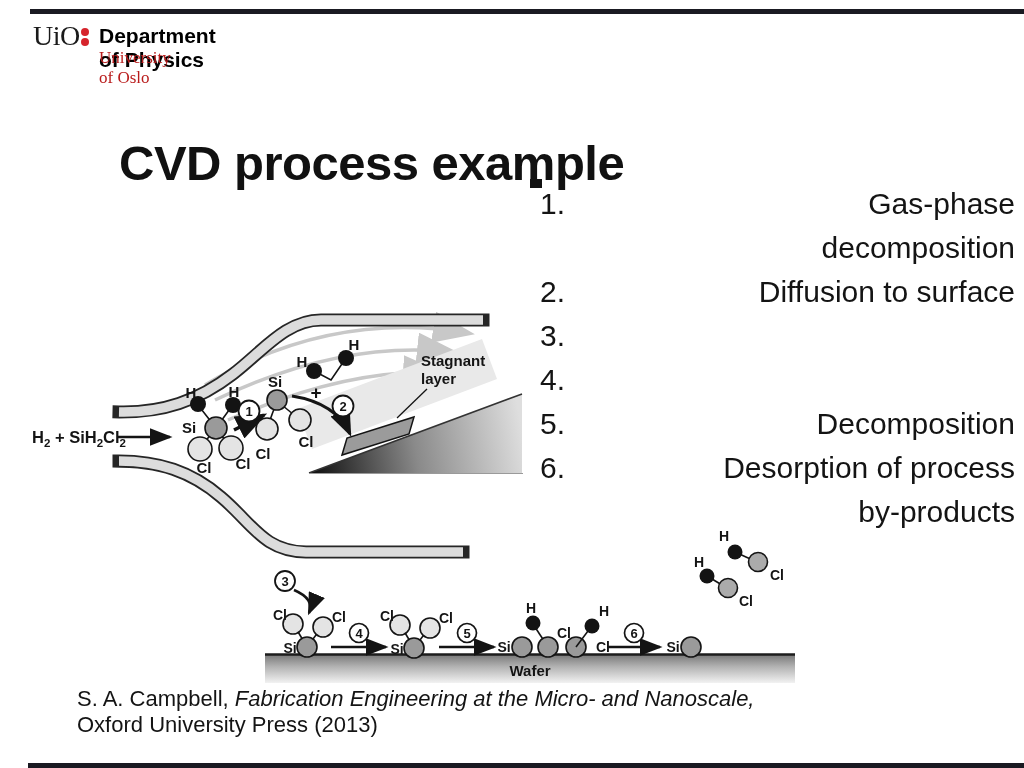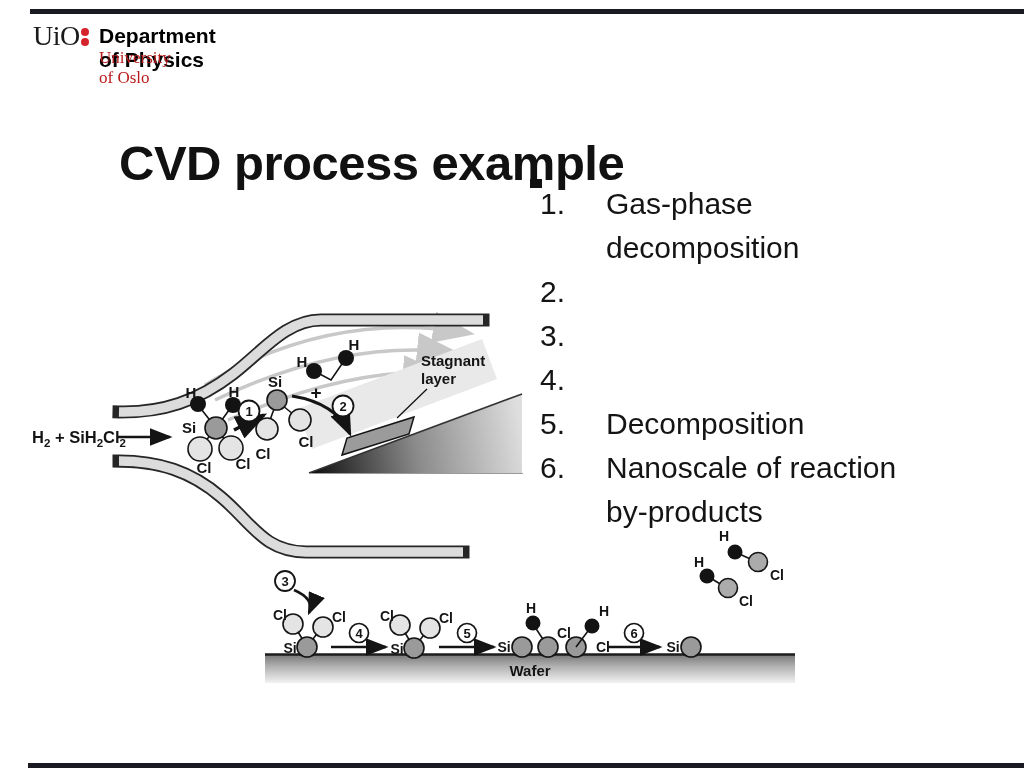--- a/index.html
+++ b/index.html
@@ -20,21 +20,21 @@
              font-size:17px;color:#b91c1c;}
 
   
   #page-title{position:absolute;left:119px;top:135px;font-size:49px;font-weight:bold;
               letter-spacing:-0.5px;color:#111;}
 
   
   #step-list{position:absolute;left:540px;top:182px;width:475px;font-size:30px;line-height:44px;color:#141414;}
   .li{display:flex;}
   .li .num{flex:none;width:66px;}
-  .li .txt{flex:1;white-space:pre-line;}
+  .li .txt{flex:1;white-space:pre-line;text-align:right;}
   #list-bullet{position:absolute;left:530px;top:179px;width:12px;height:9px;background:#111;}
 
   
   #citation{position:absolute;left:77px;top:686px;font-size:22px;line-height:26px;color:#141414;}
 
   svg{position:absolute;left:0;top:0;}
   svg text{font-family:"Liberation Sans",sans-serif;fill:#141414;}
   .atom-label{font-size:15px;font-weight:bold;}
   .small-label{font-size:14px;font-weight:bold;}
   .step-num{font-size:13px;font-weight:bold;}
@@ -58,34 +58,35 @@
 
   <div id="list-bullet"></div>
   <div id="step-list">
     <div class="li">
       <span class="num">1.</span>
       <span class="txt">Gas-phase
 decomposition</span>
     </div>
     <div class="li">
       <span class="num">2.</span>
+      <span class="txt">Diffusion to surface</span>
     </div>
     <div class="li">
       <span class="num">3.</span>
     </div>
     <div class="li">
       <span class="num">4.</span>
     </div>
     <div class="li">
       <span class="num">5.</span>
       <span class="txt">Decomposition</span>
     </div>
     <div class="li">
       <span class="num">6.</span>
-      <span class="txt">Nanoscale of reaction
+      <span class="txt">Desorption of process
 by-products</span>
     </div>
   </div>
 
   <svg width="1024" height="768" viewBox="0 0 1024 768">
     <defs>
       <marker id="mb" markerWidth="9" markerHeight="7" refX="8" refY="3.5" orient="auto">
         <path d="M0,0 L9,3.5 L0,7 Z" fill="#141414"></path>
       </marker>
       <marker id="mg" markerWidth="12" markerHeight="9" refX="10" refY="4.5" orient="auto">
@@ -273,14 +274,16 @@
     <g>
       <line x1="707" y1="576" x2="727" y2="588" stroke="#141414" stroke-width="1.6"></line>
       <circle cx="707" cy="576" r="7.5" fill="#131313"></circle>
       <circle cx="728" cy="588" r="9.5" fill="#ababab" stroke="#141414" stroke-width="1.6"></circle>
       <text x="699" y="567" class="small-label" text-anchor="middle">H</text>
       <text x="746" y="606" class="small-label" text-anchor="middle">Cl</text>
     </g>
   </svg>
 
   <div id="citation">
+    <div><span>S. A. Campbell, </span><i>Fabrication Engineering at the Micro- and Nanoscale,</i></div>
+    <div>Oxford University Press (2013)</div>
   </div>
 </div>
 
 </body></html>

